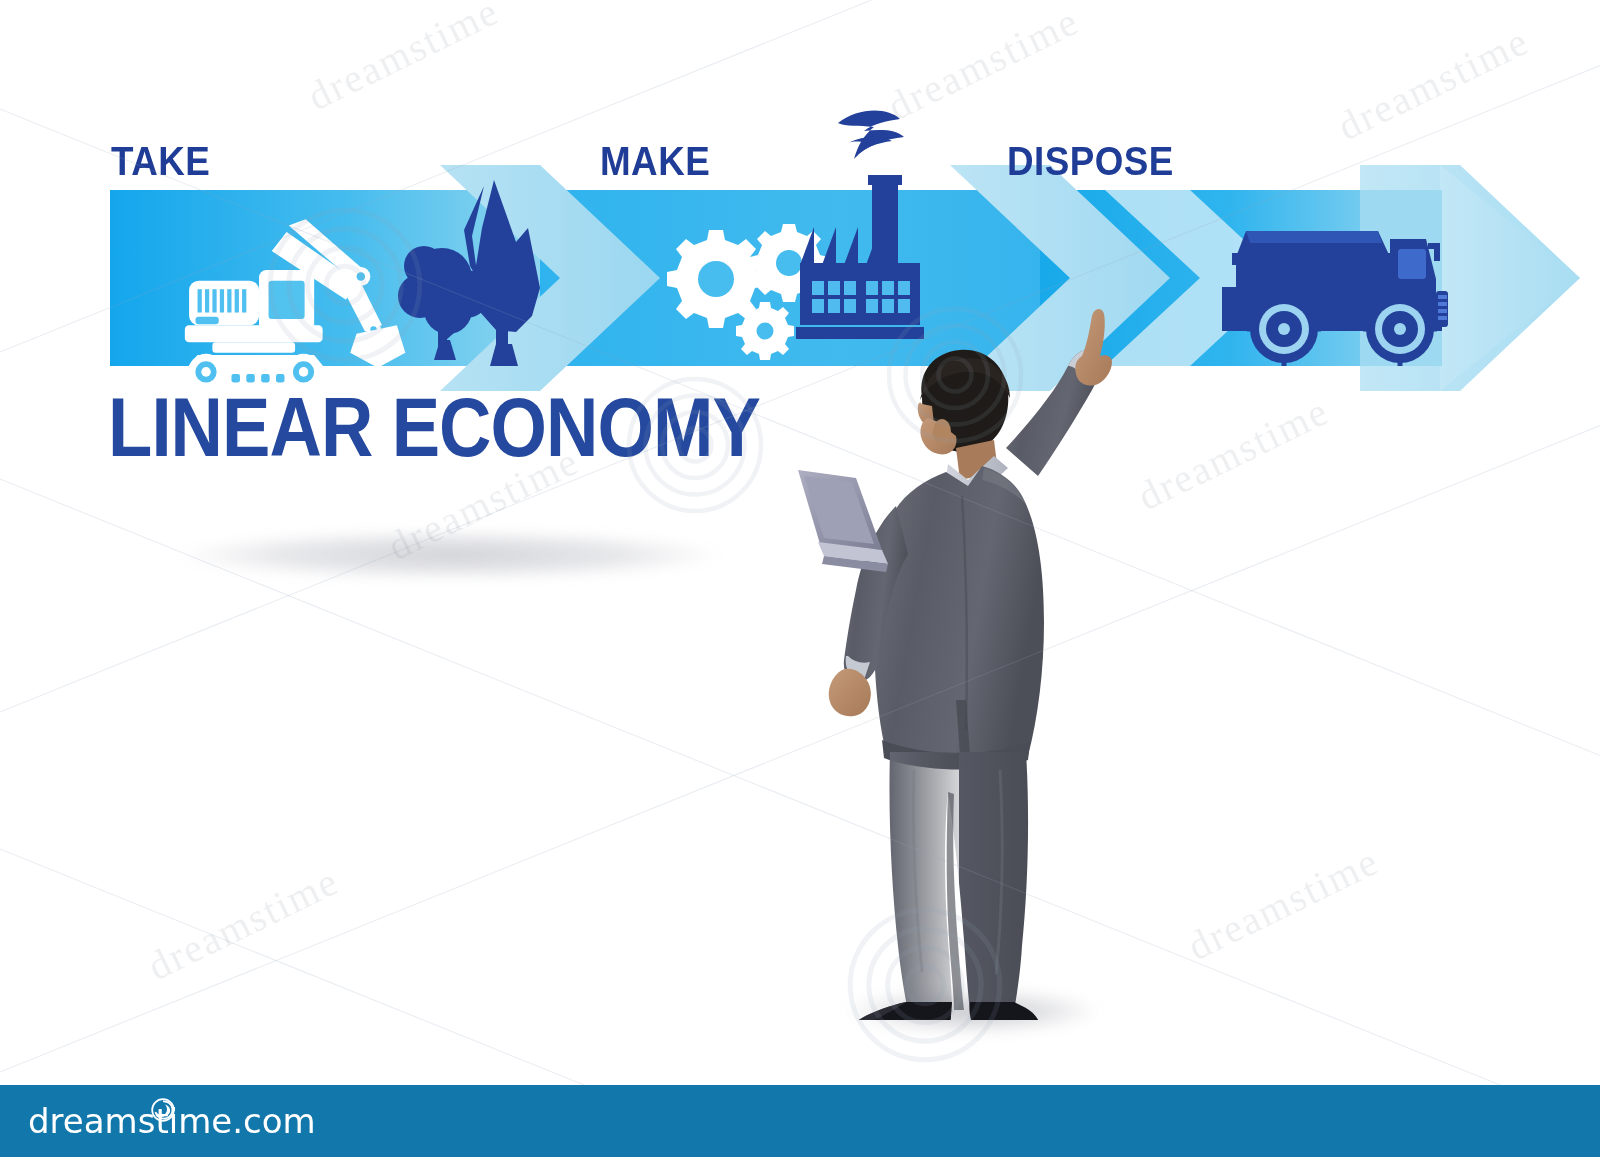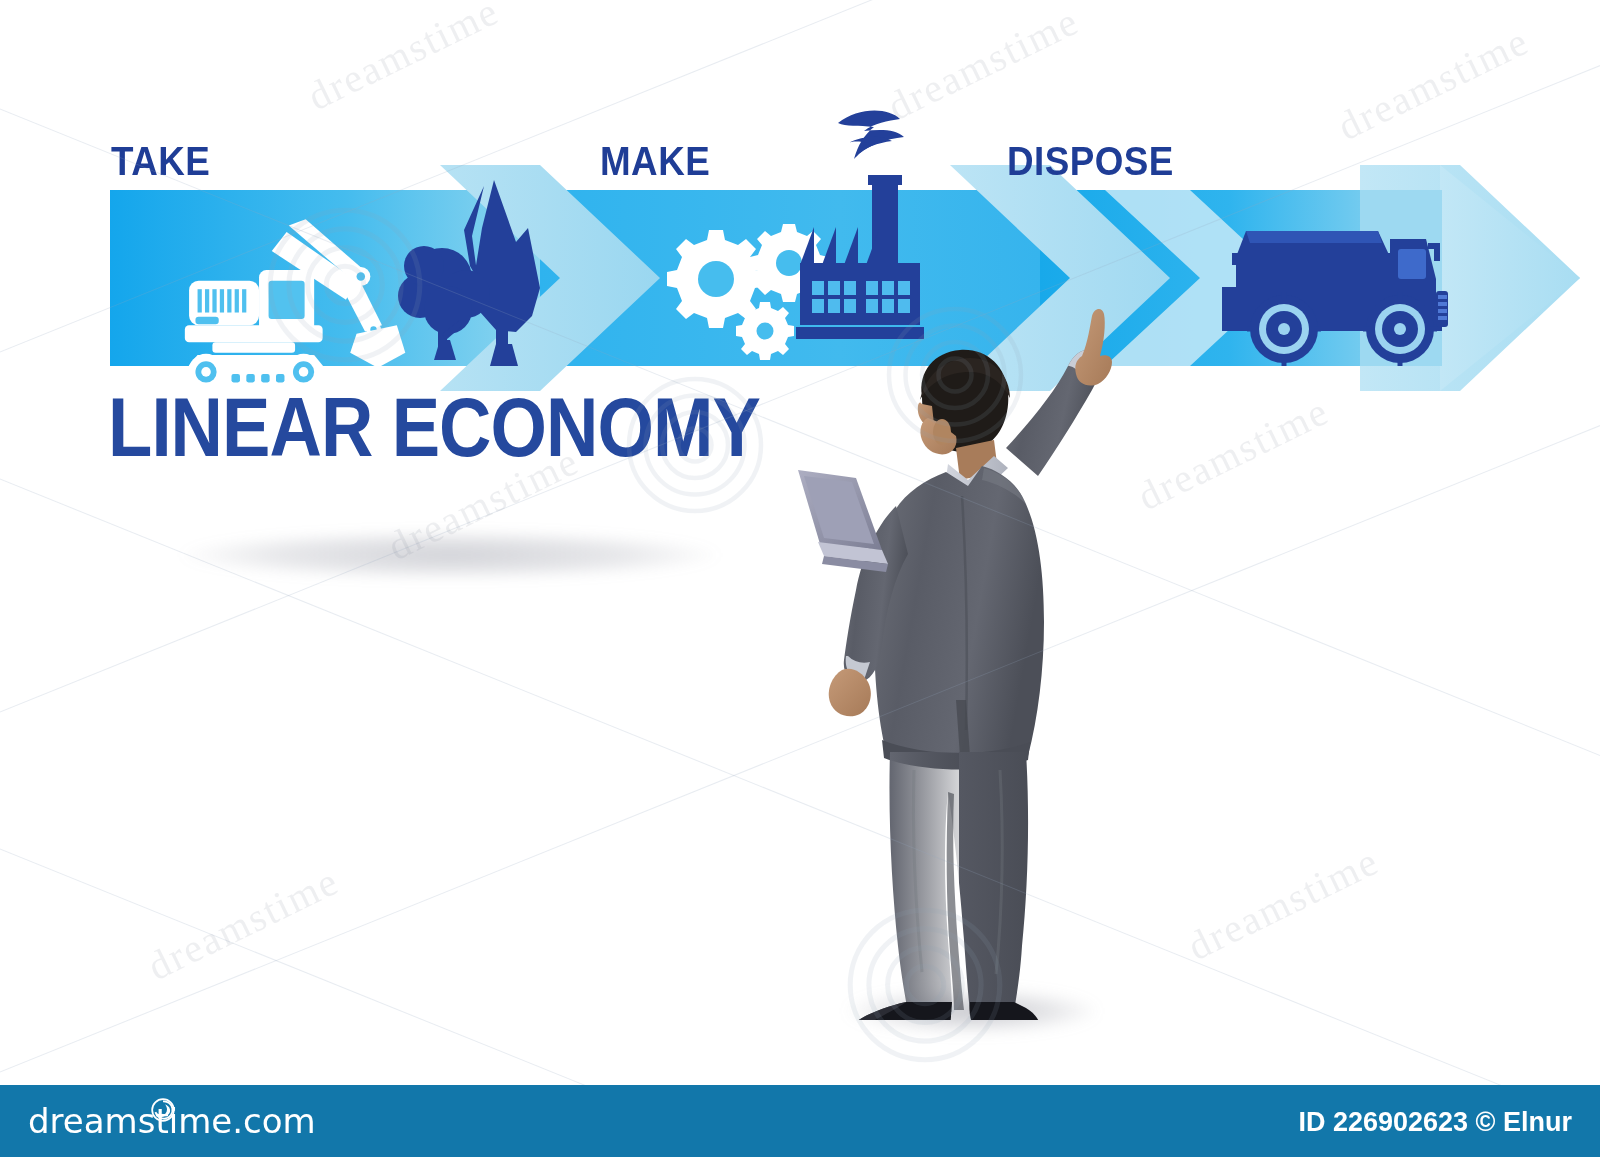--- a/index.html
+++ b/index.html
@@ -569,16 +569,15 @@
       </g>
     </svg>
   </div>
 
   <div id="footer">
     <div id="dreamstime-logo">dreamstime.com</div>
     <svg id="dreamstime-spiral" viewBox="0 0 24 24">
       <circle cx="12" cy="12" r="10" fill="none" stroke="#ffffff" stroke-width="1.6"></circle>
       <path d="M 12 4 A 8 8 0 1 1 5 14 A 6 6 0 1 0 16 9 A 4 4 0 1 1 11 16" fill="none" stroke="#ffffff" stroke-width="1.6"></path>
     </svg>
-    <div id="footer-credit">ID 226902623 © Elnur</div>
   </div>
 
 </div>
 
 </body></html>

